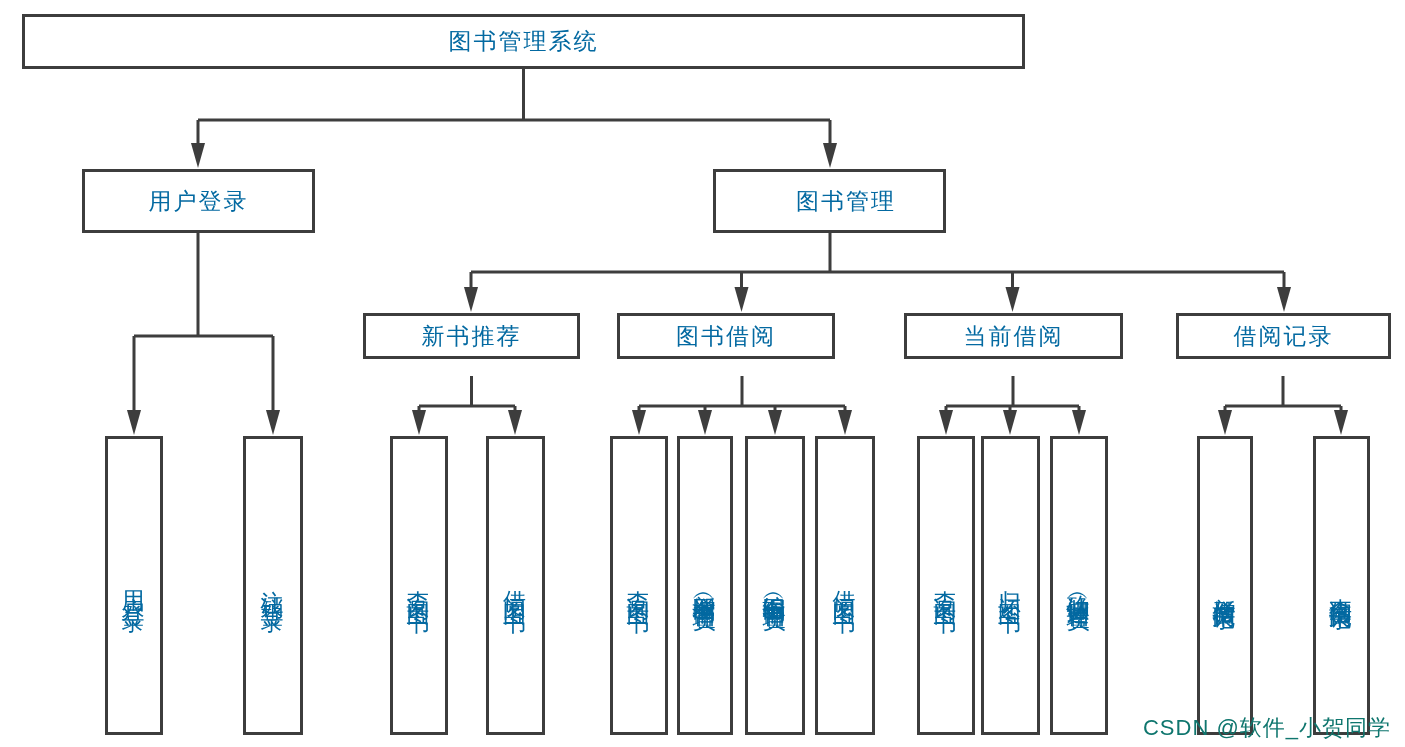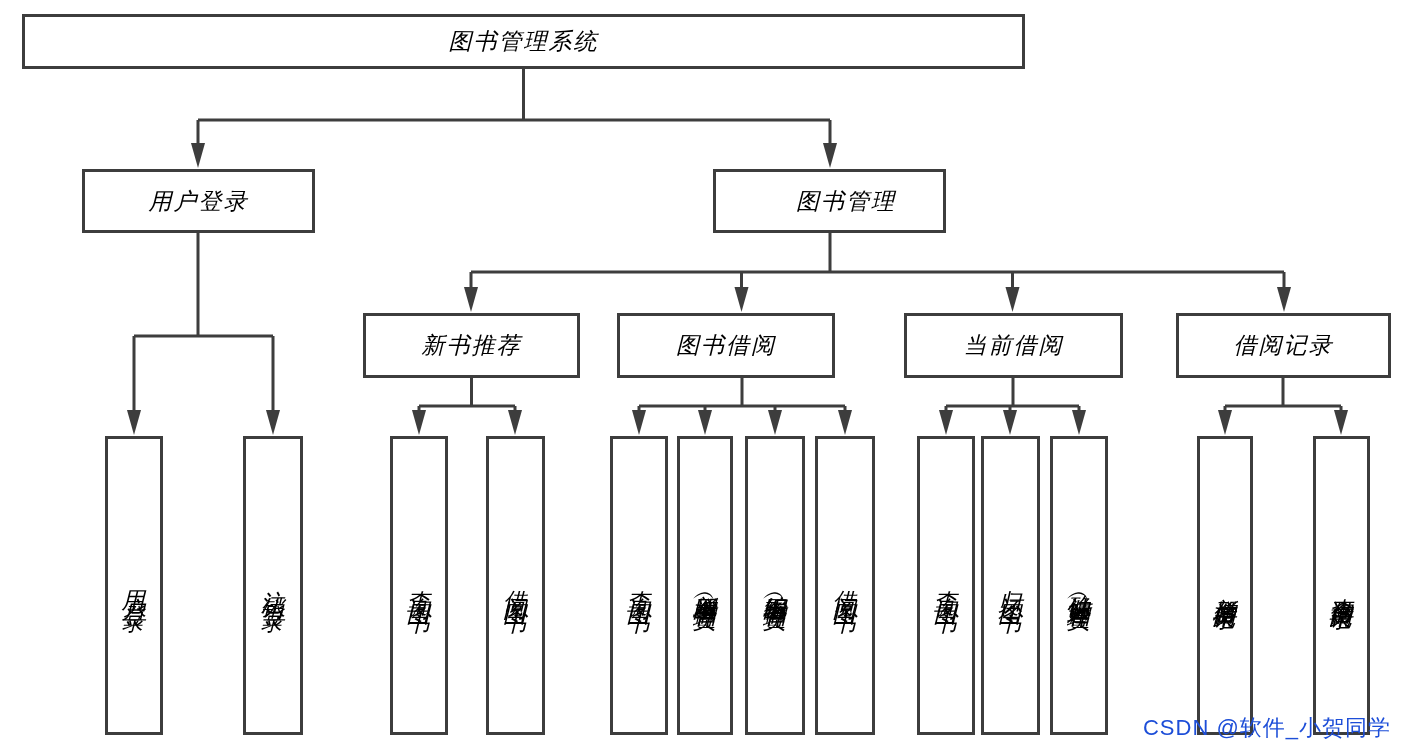--- a/index.html
+++ b/index.html
@@ -23,32 +23,31 @@
     z-index: 1;
   }
   .node {
     position: absolute;
     box-sizing: border-box;
     background: #ffffff;
     border: 3px solid #3d3d3d;
     display: flex;
     align-items: center;
     justify-content: center;
-    color: #000000;
+    color: #0369a1;
     font-size: 23px;
     z-index: 2;
     letter-spacing: 2px;
-    font-style: italic;
   }
   .node .lbl { white-space: nowrap; }
   
   .root  { left: 22px;   top: 14px;  width: 1003px; height: 55px; }
   .l2a   { left: 82px;   top: 169px; width: 233px;  height: 64px; }
   .l2b   { left: 713px;  top: 169px; width: 233px;  height: 64px; padding-left: 33px; }
-  .l3    { top: 313px; height: 65px; }
+  .l3    { top: 313px; height: 46px; }
   .l3a   { left: 363px;  width: 217px; }
   .l3b   { left: 617px;  width: 218px; }
   .l3c   { left: 904px;  width: 219px; }
   .l3d   { left: 1176px; width: 215px; }
   
   .vbox  { top: 436px; height: 299px; }
   .vbox .lbl {
     writing-mode: vertical-rl;
     text-orientation: mixed;
     letter-spacing: 7px;
@@ -65,21 +64,21 @@
   .b4 { left: 815px;  width: 60px; }
   .c1 { left: 917px;  width: 58px; }
   .c2 { left: 981px;  width: 59px; }
   .c3 { left: 1050px; width: 58px; }
   .r1 { left: 1197px; width: 56px; }
   .r2 { left: 1313px; width: 57px; }
   .watermark {
     position: absolute;
     right: 14px;
     bottom: 4px;
-    color: #1d4ed8;
+    color: #0f766e;
     font-size: 22px;
     letter-spacing: 1px;
     z-index: 3;
   }
 </style>
 </head>
 <body>
 
 <div id="canvas">
 

